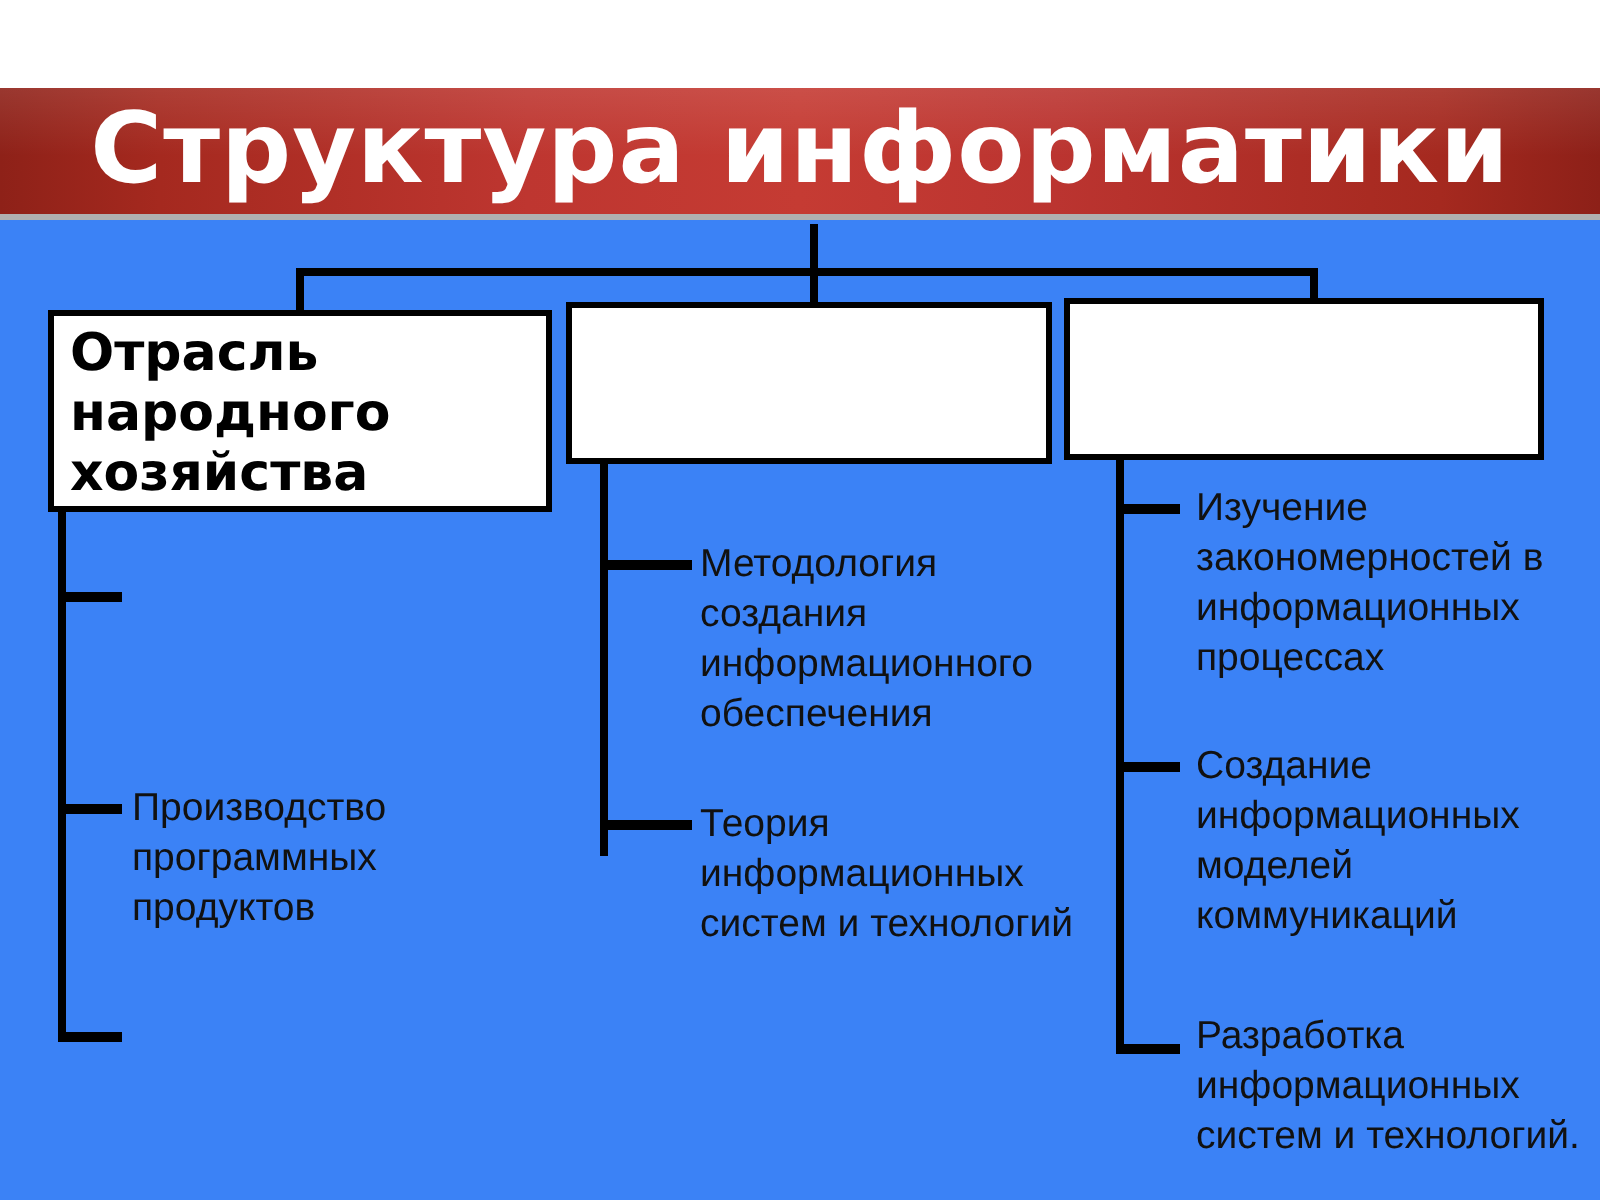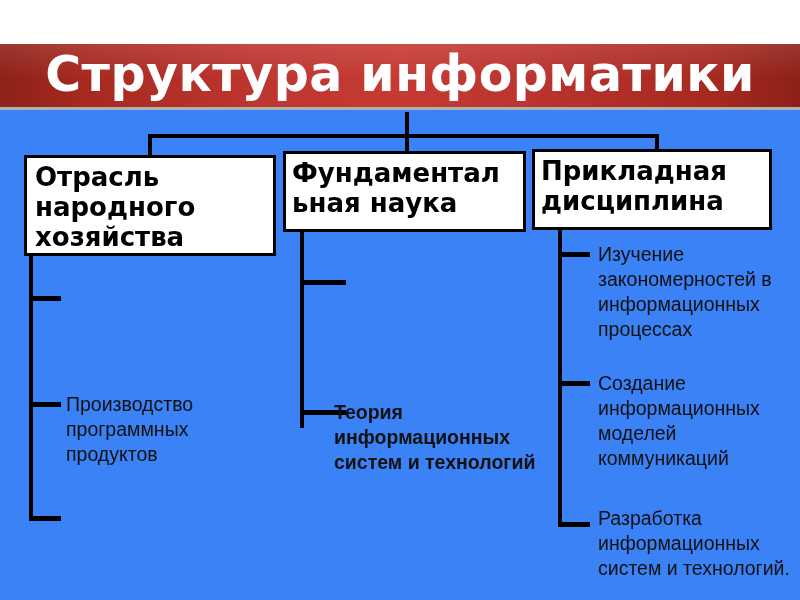--- a/index.html
+++ b/index.html
@@ -137,36 +137,36 @@
   <div class="tick" style="left:29px; top:252px; width:32px;"></div>
 
   <div class="tick" style="left:29px; top:358px; width:32px;"></div>
   <div class="leaf" style="left:66px; top:348px; width:200px;">Производство
 программных
 продуктов</div>
 
   <div class="tick" style="left:29px; top:472px; width:32px;"></div>
 
   <div class="node-box" style="left:283px; top:107px; width:243px; height:81px;"></div>
-  <div class="node-label" style="left:292px; top:114px; width:232px;">Фундаментал
-ьная наука</div>
 
   <div class="line-v" style="left:300px; top:186px; height:198px;"></div>
 
   <div class="tick" style="left:300px; top:236px; width:46px;"></div>
+  <div class="leaf" style="left:350px; top:226px; width:205px;">Методология
+создания
+информационного
+обеспечения</div>
 
   <div class="tick" style="left:300px; top:366px; width:46px;"></div>
-  <div class="leaf" style="left:334px; top:356px; width:205px;font-weight:bold;">Теория
+  <div class="leaf" style="left:350px; top:356px; width:205px;">Теория
 информационных
 систем и
 технологий</div>
 
   <div class="node-box" style="left:532px; top:105px; width:240px; height:81px;"></div>
-  <div class="node-label" style="left:541px; top:112px; width:230px;">Прикладная
-дисциплина</div>
 
   <div class="line-v" style="left:558px; top:184px; height:298px;"></div>
 
   <div class="tick" style="left:558px; top:208px; width:32px;"></div>
   <div class="leaf" style="left:598px; top:198px; width:212px;">Изучение
 закономерностей в
 информационных
 процессах</div>
 
   <div class="tick" style="left:558px; top:337px; width:32px;"></div>

